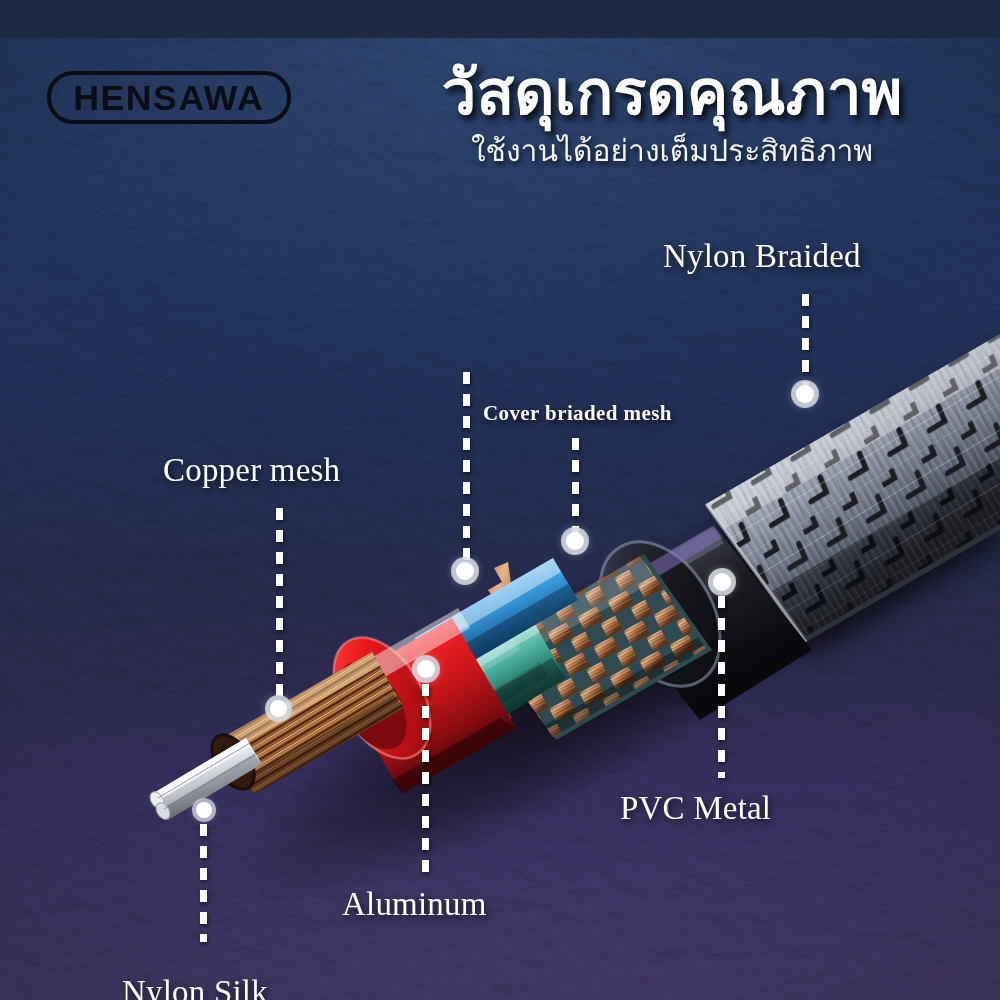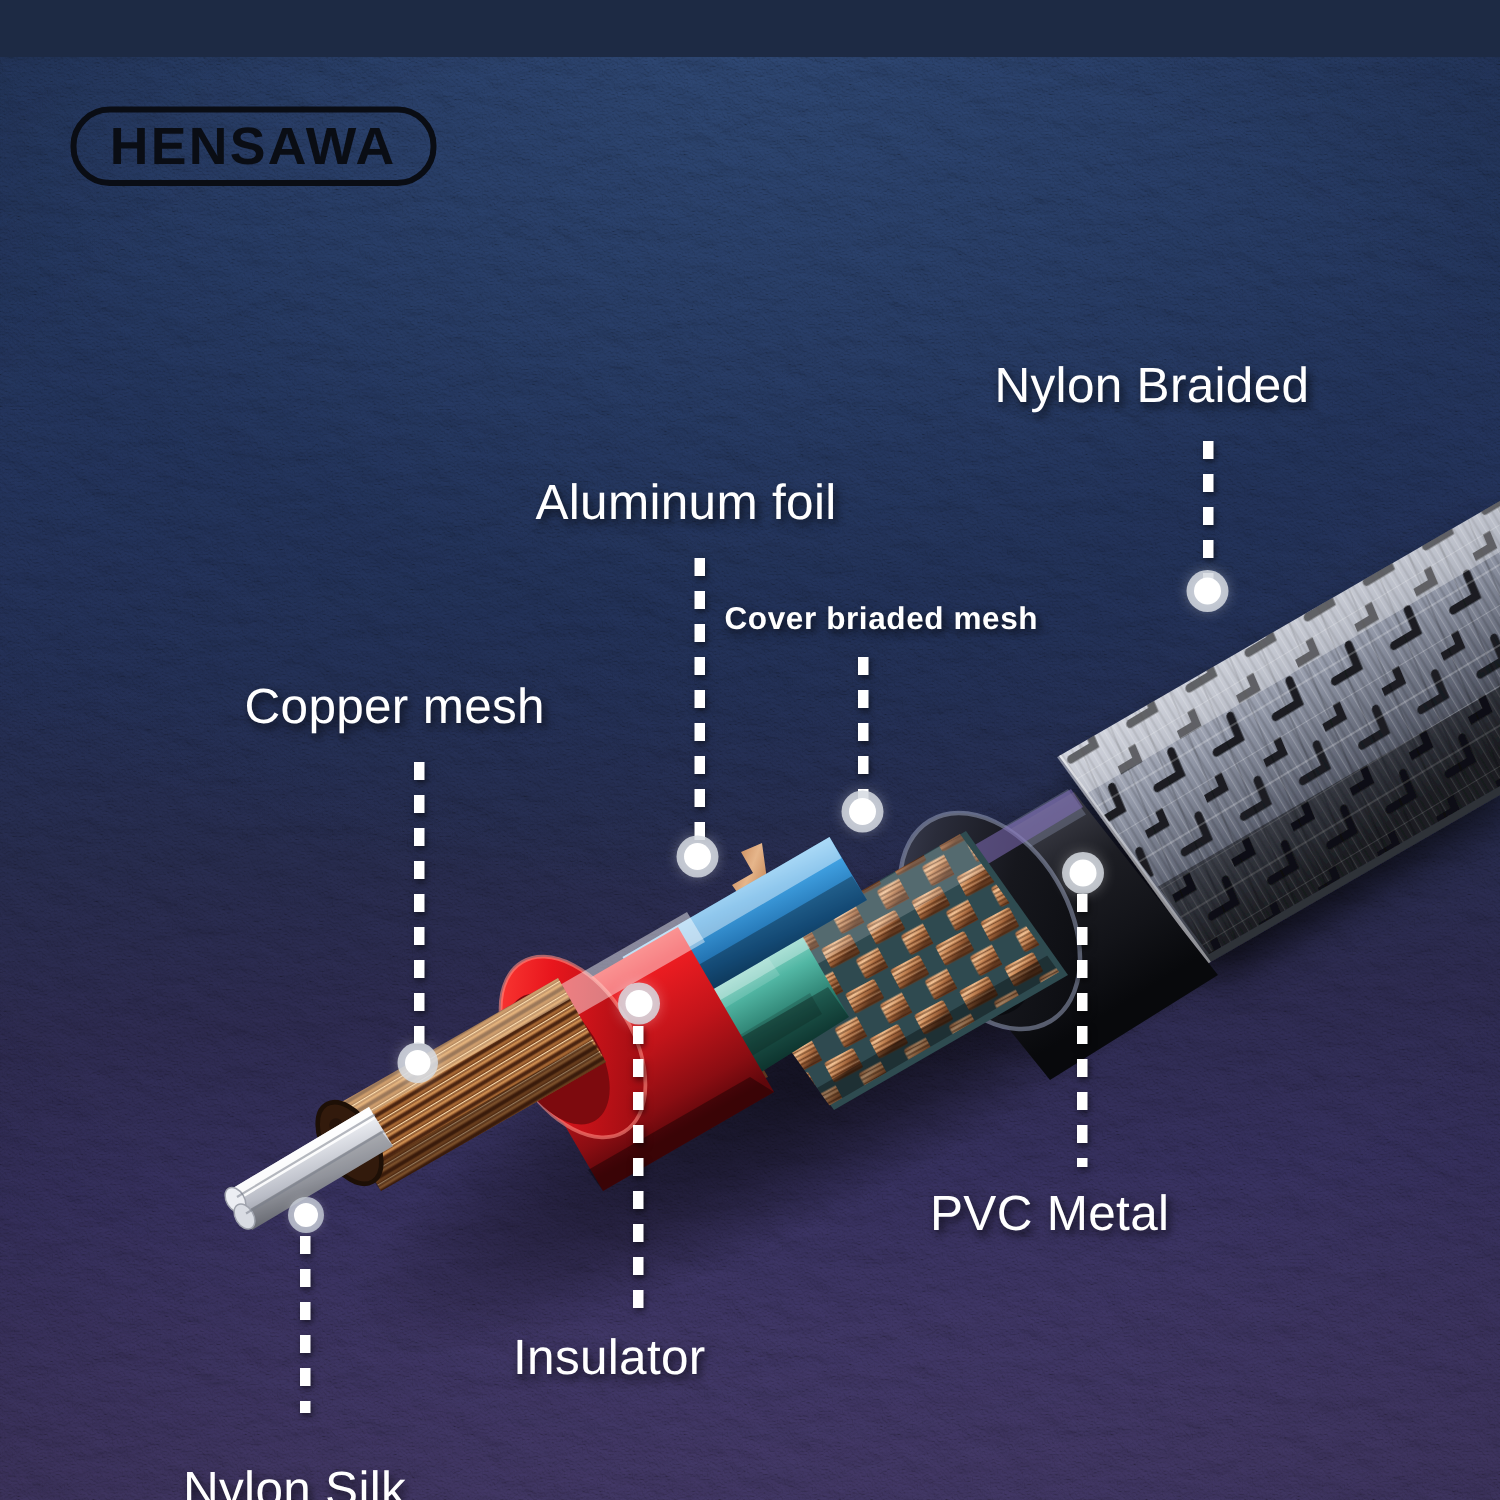--- a/index.html
+++ b/index.html
@@ -62,21 +62,21 @@
     font-family:"DejaVu Sans","Liberation Sans",sans-serif;
     font-weight:400;font-size:30px;line-height:1.3;color:#f2f4f8;
     margin-top:4px;
     text-shadow:2px 3px 5px rgba(0,0,0,.72);
     white-space:nowrap;
   }
 
   
   .lbl{
     position:absolute;color:#ffffff;white-space:nowrap;
-    font-family:Liberation Sans, sans-serif;
+    font-family:Liberation Serif, serif;
     font-weight:500;
     text-shadow:2px 3px 6px rgba(0,0,0,.7);
     letter-spacing:.2px;
   }
   .lbl.big{font-size:33px;}
   .lbl.small{font-size:21px;font-weight:600;letter-spacing:.4px;}
 
   
   .lead{
     position:absolute;width:7px;
@@ -393,42 +393,45 @@
         <path d="M158,760 L250,705"></path>
         <path d="M164,771 L256,716"></path>
       </g>
     </g>
   </svg>
 
   <div class="logo">
     <span>HENSAWA</span>
   </div>
 
+  <div class="title-wrap">
+    <div class="title">วัสดุเกรดคุณภาพ</div>
+    <div class="subtitle">ใช้งานได้อย่างเต็มประสิทธิภาพ</div>
+  </div>
 
   <div class="lbl big" style="left:663px;top:200px;">Nylon Braided</div>
   <div class="lead" style="left:802px;top:256px;height:96px;"></div>
   <div class="dot" style="left:796px;top:347px;width:18px;height:18px;"></div>
 
-  <div class="lbl big" style="left:357px;top:278px;">Aluminum foil</div>
   <div class="lead" style="left:463px;top:334px;height:194px;"></div>
   <div class="dot" style="left:456px;top:524px;width:18px;height:18px;"></div>
 
   <div class="lbl small" style="left:483px;top:363px;">Cover briaded mesh</div>
   <div class="lead" style="left:572px;top:400px;height:98px;"></div>
   <div class="dot" style="left:566px;top:494px;width:18px;height:18px;"></div>
 
   <div class="lbl big" style="left:163px;top:414px;">Copper mesh</div>
   <div class="lead" style="left:276px;top:470px;height:196px;"></div>
   <div class="dot" style="left:270px;top:662px;width:17px;height:17px;"></div>
 
   <div class="lbl big" style="left:620px;top:752px;">PVC Metal</div>
   <div class="dot" style="left:713px;top:535px;width:18px;height:18px;"></div>
   <div class="lead" style="left:718px;top:558px;height:182px;"></div>
 
-  <div class="lbl big" style="left:342px;top:848px;">Insulator</div>
+  <div class="lbl big" style="left:342px;top:848px;">Aluminum</div>
   <div class="dot" style="left:417px;top:622px;width:18px;height:18px;"></div>
   <div class="lead" style="left:422px;top:646px;height:192px;"></div>
 
   <div class="lbl big" style="left:122px;top:936px;">Nylon Silk</div>
   <div class="dot sm" style="left:196px;top:764px;width:16px;height:16px;"></div>
   <div class="lead" style="left:200px;top:786px;height:118px;"></div>
 
 </div>
 
 </body></html>

